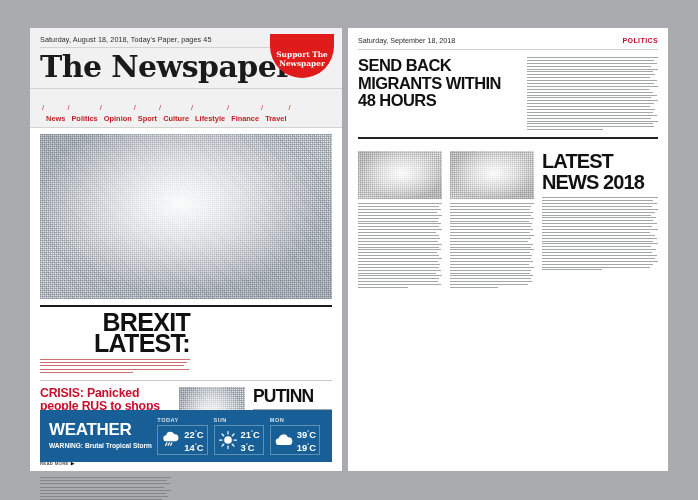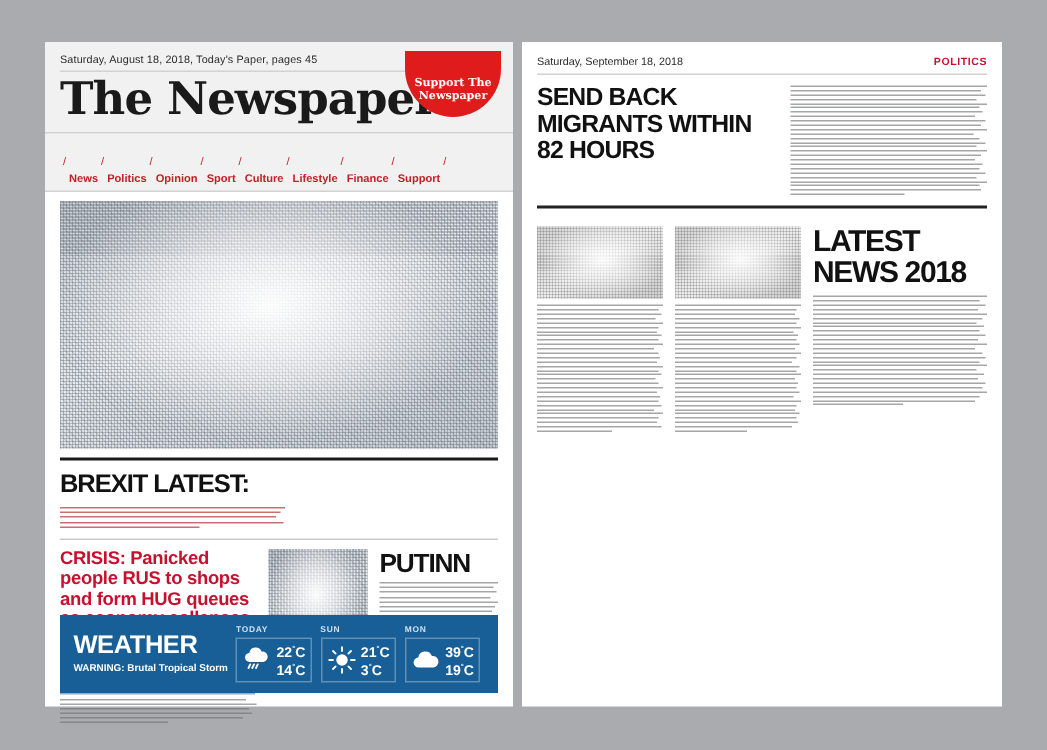--- a/index.html
+++ b/index.html
@@ -68,21 +68,21 @@
   #hero-left{margin:6px 10px 0 10px;height:165px;}
 
   .rule{border-top:1px solid #c9c9c9;}
   .rule-thick{border-top:2px solid #1a1a1a;}
 
   .lead-row{display:flex;gap:9px;padding:5px 10px 0 10px;}
   .lead-left{width:150px;}
   .lead-right{flex:1;}
   .hl-brexit{
     font-family:"Liberation Sans", sans-serif;font-weight:bold;
-    font-size:17px;line-height:21px;letter-spacing:-.7px;color:#111;
+    font-size:25px;line-height:21px;letter-spacing:-.7px;color:#111;text-align:right;
   }
   .standfirst{
     font-size:8.3px;line-height:10.6px;font-weight:bold;color:#111;
   }
 
   
   .micro{ }
   .micro .ln{
     height:1px;background:#6d6f73;opacity:.62;margin-bottom:2.2px;border-radius:0;
   }
@@ -196,21 +196,21 @@
       <span class="nav-item">Opinion</span>
       <span class="slash">/</span>
       <span class="nav-item">Sport</span>
       <span class="slash">/</span>
       <span class="nav-item">Culture</span>
       <span class="slash">/</span>
       <span class="nav-item">Lifestyle</span>
       <span class="slash">/</span>
       <span class="nav-item">Finance</span>
       <span class="slash">/</span>
-      <span class="nav-item">Support</span>
+      <span class="nav-item">Travel</span>
       <span class="slash">/</span>
     </div>
 
     <div class="ph" id="hero-left"></div>
 
     <div style="padding:0 10px;margin-top:6px">
       <div class="rule-thick"></div>
     </div>
 
     <div class="lead-row">
@@ -333,21 +333,21 @@
   </div>
 
   <div class="page" id="page-right">
     <div class="rp-pad">
       <div class="rp-top">
         <span class="rp-date">Saturday, September 18, 2018</span>
         <span class="rp-section">POLITICS</span>
       </div>
 
       <div class="rp-head-row">
-        <div class="hl-migrants">SEND BACK MIGRANTS WITHIN 82 HOURS</div>
+        <div class="hl-migrants">SEND BACK MIGRANTS WITHIN 48 HOURS</div>
         <div class="rp-intro">
           <div class="micro tiny" id="m-rp-intro">
               <div class="ln" style="width: 100%;"></div>
               <div class="ln" style="width: 97%;"></div>
               <div class="ln" style="width: 99%;"></div>
               <div class="ln" style="width: 95%;"></div>
               <div class="ln" style="width: 100%;"></div>
               <div class="ln" style="width: 96%;"></div>
               <div class="ln" style="width: 98%;"></div>
               <div class="ln" style="width: 94%;"></div>

